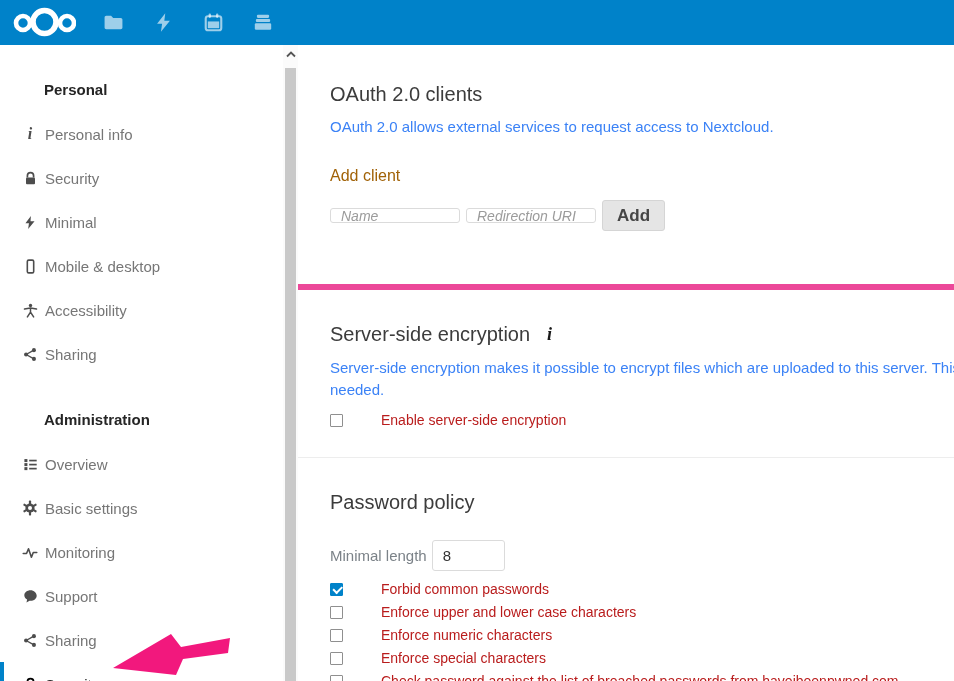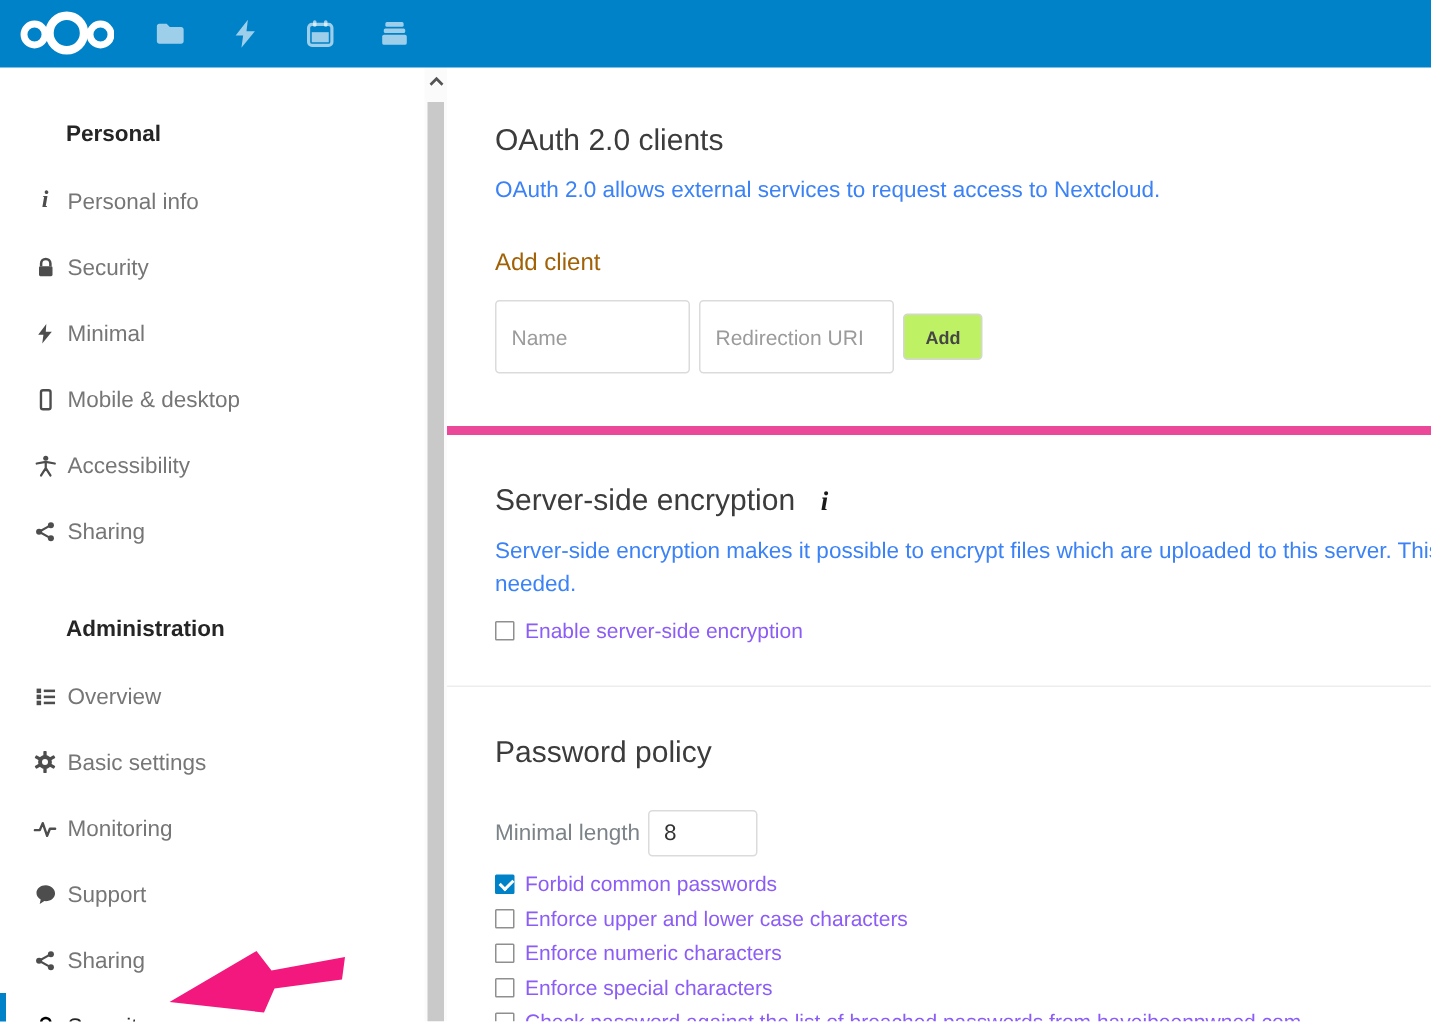--- a/index.html
+++ b/index.html
@@ -36,38 +36,38 @@
   
   .main { position:absolute; top:45px; left:298px; right:0; bottom:0; background:#fff; overflow:hidden; }
   .sec { padding-left:32px; }
   .sec-oauth { height:239px; padding-top:37px; }
   .sec-encryption { height:173px; border-top:6px solid #ec4899; padding-top:32px; }
   .sec-password { border-top:1px solid #ededed; padding-top:32px; }
   h2 { font-size:20px; font-weight:400; color:#3c3c3c; line-height:24px; }
   .desc { margin-top:12px; font-size:15px; color:#3b82f6; }
   h3 { margin-top:32px; font-size:16px; font-weight:400; color:#a16207; }
   .form-row { margin-top:15px; display:flex; gap:6px; align-items:center; }
-  input.text { width:130px; height:49px; border:1px solid #dbdbdb; border-radius:3px;
-               padding:0 10px; font-size:14px; color:#333; font-family:inherit; background:#fff; }
+  input.text { width:130px; height:15px; border:1px solid #dbdbdb; border-radius:3px;
+               padding:0 10px; font-size:14px; color:#333; font-family:inherit; background:#fff;font-style:italic; }
   input::placeholder { color:#9b9b9b; }
-  .btn { height:31px; padding:0 14px; background:#bef264; border:1px solid #d5d5d5; border-radius:3px;
-         font-weight:bold; font-size:12px; color:#464646; font-family:inherit; cursor:pointer; }
+  .btn { height:31px; padding:0 14px; background:#e5e5e5; border:1px solid #d5d5d5; border-radius:3px;
+         font-weight:bold; font-size:17px; color:#464646; font-family:inherit; cursor:pointer; }
 
   .with-info { display:flex; align-items:center; gap:17px; }
   .info-i { font-family:"Liberation Serif", serif; font-style:italic; font-weight:bold;
             font-size:18px; color:#1a1a1a; cursor:pointer; }
   .enc-desc { margin-top:11px; }
   .enc-desc .line { display:block; white-space:nowrap; line-height:21.5px; }
   .enc-cb { margin-top:12px; font-size:15px; color:#404040; }
 
   .minlen-row { margin-top:26px; display:flex; align-items:center; font-size:15px; color:#7b8288; }
   .minlen-row input { width:73px; height:31px; margin-left:5px; border:1px solid #dbdbdb; border-radius:3px;
                       padding:0 10px; font-size:15px; color:#333; font-family:inherit; }
   .cb-list { margin-top:10px; }
-  .cb-row { display:flex; align-items:center; margin-bottom:7px; font-size:14px; color:#8b5cf6; cursor:pointer; }
+  .cb-row { display:flex; align-items:center; margin-bottom:7px; font-size:14px; color:#b91c1c; cursor:pointer;gap:31px; }
   .cb { width:13px; height:13px; border:1px solid #8f8f8f; border-radius:1px; margin-right:7px;
         background:#fff; position:relative; flex:none; }
   .cb.checked { background:#0082c9; border-color:#0082c9; }
   .cb.checked::after { content:""; position:absolute; left:2px; top:2.5px; width:7px; height:3.5px;
         border-left:2px solid #fff; border-bottom:2px solid #fff; transform:rotate(-45deg); }
 
   
   .arrow { position:absolute; left:105px; top:625px; z-index:10; pointer-events:none; }
 </style>
 </head>

